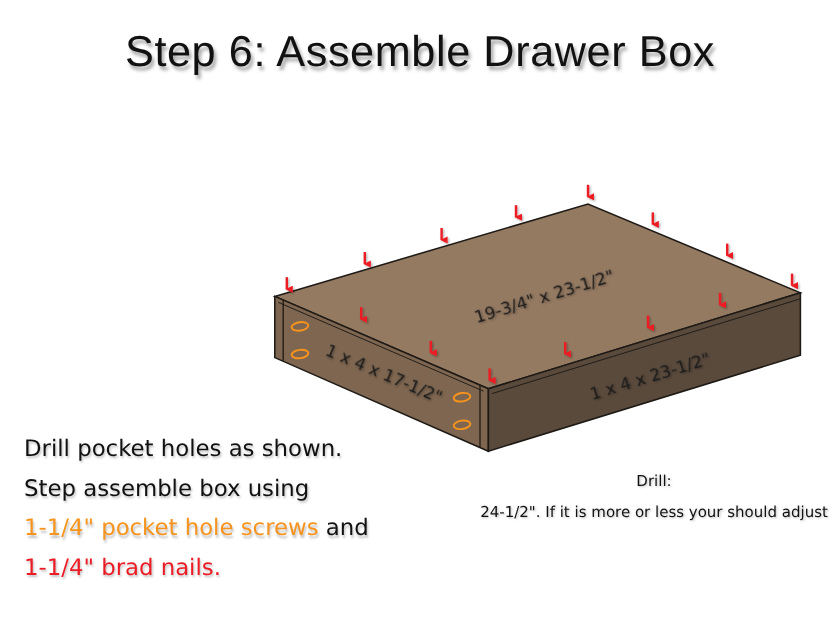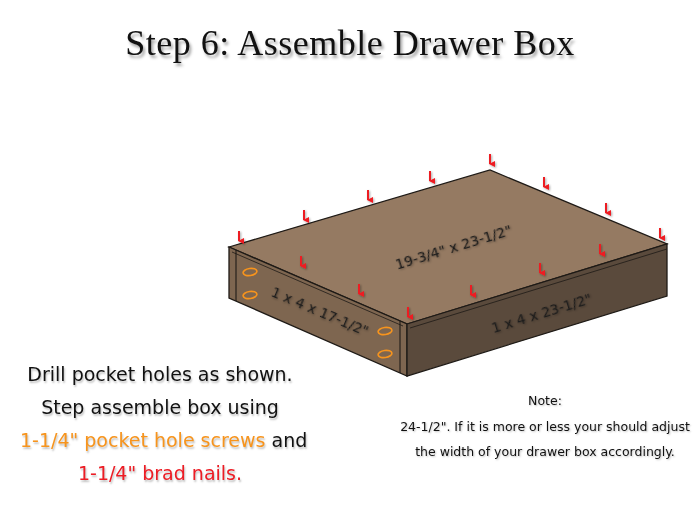--- a/index.html
+++ b/index.html
@@ -2,25 +2,25 @@
 <html><head>
   <meta charset="utf-8">
   <style>
     html, body { margin: 0; padding: 0; background: #ffffff; }
     body { width: 700px; height: 525px; position: relative; overflow: hidden;
            font-family: "DejaVu Sans", sans-serif; color: #111; }
     .title {
       position: absolute; left: 0; top: 22px; width: 700px; text-align: center;
       font-size: 36px; letter-spacing: 0.5px; color: #111;
       text-shadow: 2px 3px 3px rgba(0,0,0,0.35);
-      font-family: Liberation Serif, serif; font-weight: normal;
+      font-family: Liberation Sans, sans-serif; font-weight: normal;
     }
     svg.diagram { position: absolute; left: 0; top: 0; }
     .instructions {
-      position: absolute; left: 20px; top: 358px; width: 280px; text-align: center;
+      position: absolute; left: 20px; top: 358px; width: 280px; 
       font-size: 19px; line-height: 33px;
       text-shadow: 1px 2px 2px rgba(0,0,0,0.25);
     }
     .instructions .line { display: block; white-space: nowrap; }
     .orange { color: #F7941D; }
     .red { color: #ED1C24; }
     .note {
       position: absolute; left: 395px; top: 388px; width: 300px; text-align: center;
       font-size: 12.5px; line-height: 25.5px;
       text-shadow: 1px 1px 2px rgba(0,0,0,0.25);
@@ -84,16 +84,15 @@
 </svg>
 
 <div class="instructions">
   <span class="line">Drill pocket holes as shown.</span>
   <span class="line">Step assemble box using</span>
   <span class="line"><span class="orange">1-1/4" pocket hole screws</span><span> and</span></span>
   <span class="line red">1-1/4" brad nails.</span>
 </div>
 
 <div class="note">
-  <span class="line">Note:</span>
+  <span class="line">Drill:</span>
   <span class="line">24-1/2". If it is more or less your should adjust</span>
-  <span class="line">the width of your drawer box accordingly.</span>
 </div>
 
 </body></html>

